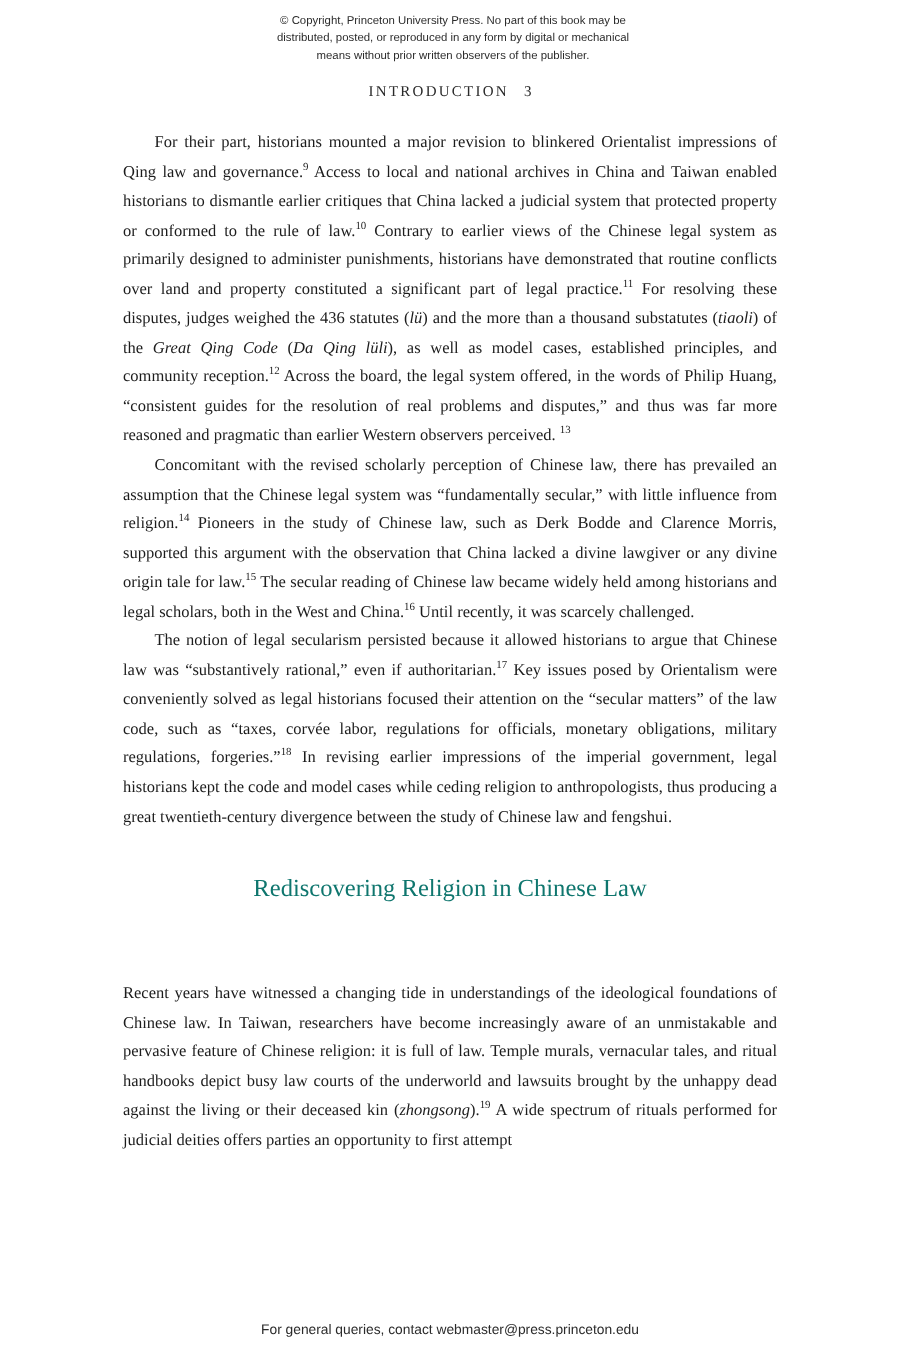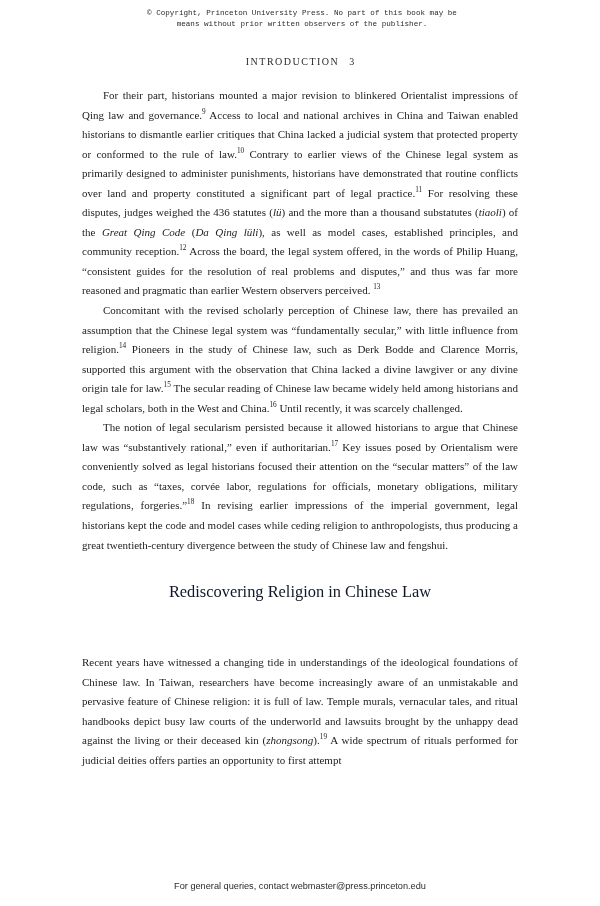--- a/index.html
+++ b/index.html
@@ -23,21 +23,21 @@
     width: 600px;
     height: 906px;
   }
 
   
   .copyright-notice {
     position: absolute;
     left: 132px;
     top: 8px;
     width: 340px;
-    font-family: Liberation Mono, monospace;
+    font-family: Liberation Sans, sans-serif;
     font-size: 7.6px;
     line-height: 11.4px;
     color: #2b2b2b;
     text-align: center;
   }
   .copyright-notice .cline {
     display: block;
     white-space: nowrap;
   }
 
@@ -98,21 +98,21 @@
 
   i, em { font-style: italic; }
 
   
   h2.section-heading {
     margin: 0;
     font-size: 16.4px;
     line-height: 22px;
     font-weight: normal;
     text-align: center;
-    color: #0f172a;
+    color: #0f766e;
     padding-top: 26px;
     padding-bottom: 14px;
     text-indent: 0;
   }
 
   
   .page-footer {
     position: absolute;
     left: 0;
     top: 881px;
@@ -123,20 +123,21 @@
     color: #2b2b2b;
   }
 </style>
 </head>
 <body>
 
 <div class="page">
 
   <div class="copyright-notice">
     <span class="cline">© Copyright, Princeton University Press. No part of this book may be</span>
+    <span class="cline">distributed, posted, or reproduced in any form by digital or mechanical</span>
     <span class="cline">means without prior written observers of the publisher.</span>
   </div>
 
   <div class="running-head">
     <span class="rh-label">INTRODUCTION</span><span class="rh-page">3</span>
   </div>
 
   <div class="text-block">
 
     <p class="body-para">For their part, historians mounted a major revision to blinkered Orientalist impressions of Qing law and governance.<sup class="fn">9</sup> Access to local and national archives in China and Taiwan enabled historians to dismantle earlier critiques that China lacked a judicial system that protected property or conformed to the rule of law.<sup class="fn">10</sup> Contrary to earlier views of the Chinese legal system as primarily designed to administer punishments, historians have demonstrated that routine conflicts over land and property constituted a significant part of legal practice.<sup class="fn">11</sup> For resolving these disputes, judges weighed the 436 statutes (<i>lü</i>) and the more than a thousand substatutes (<i>tiaoli</i>) of the <i>Great Qing Code</i> (<i>Da Qing lüli</i>), as well as model cases, established principles, and community reception.<sup class="fn">12</sup> Across the board, the legal system offered, in the words of Philip Huang, “consistent guides for the resolution of real problems and disputes,” and thus was far more reasoned and pragmatic than earlier Western observers perceived. <sup class="fn">13</sup></p>

